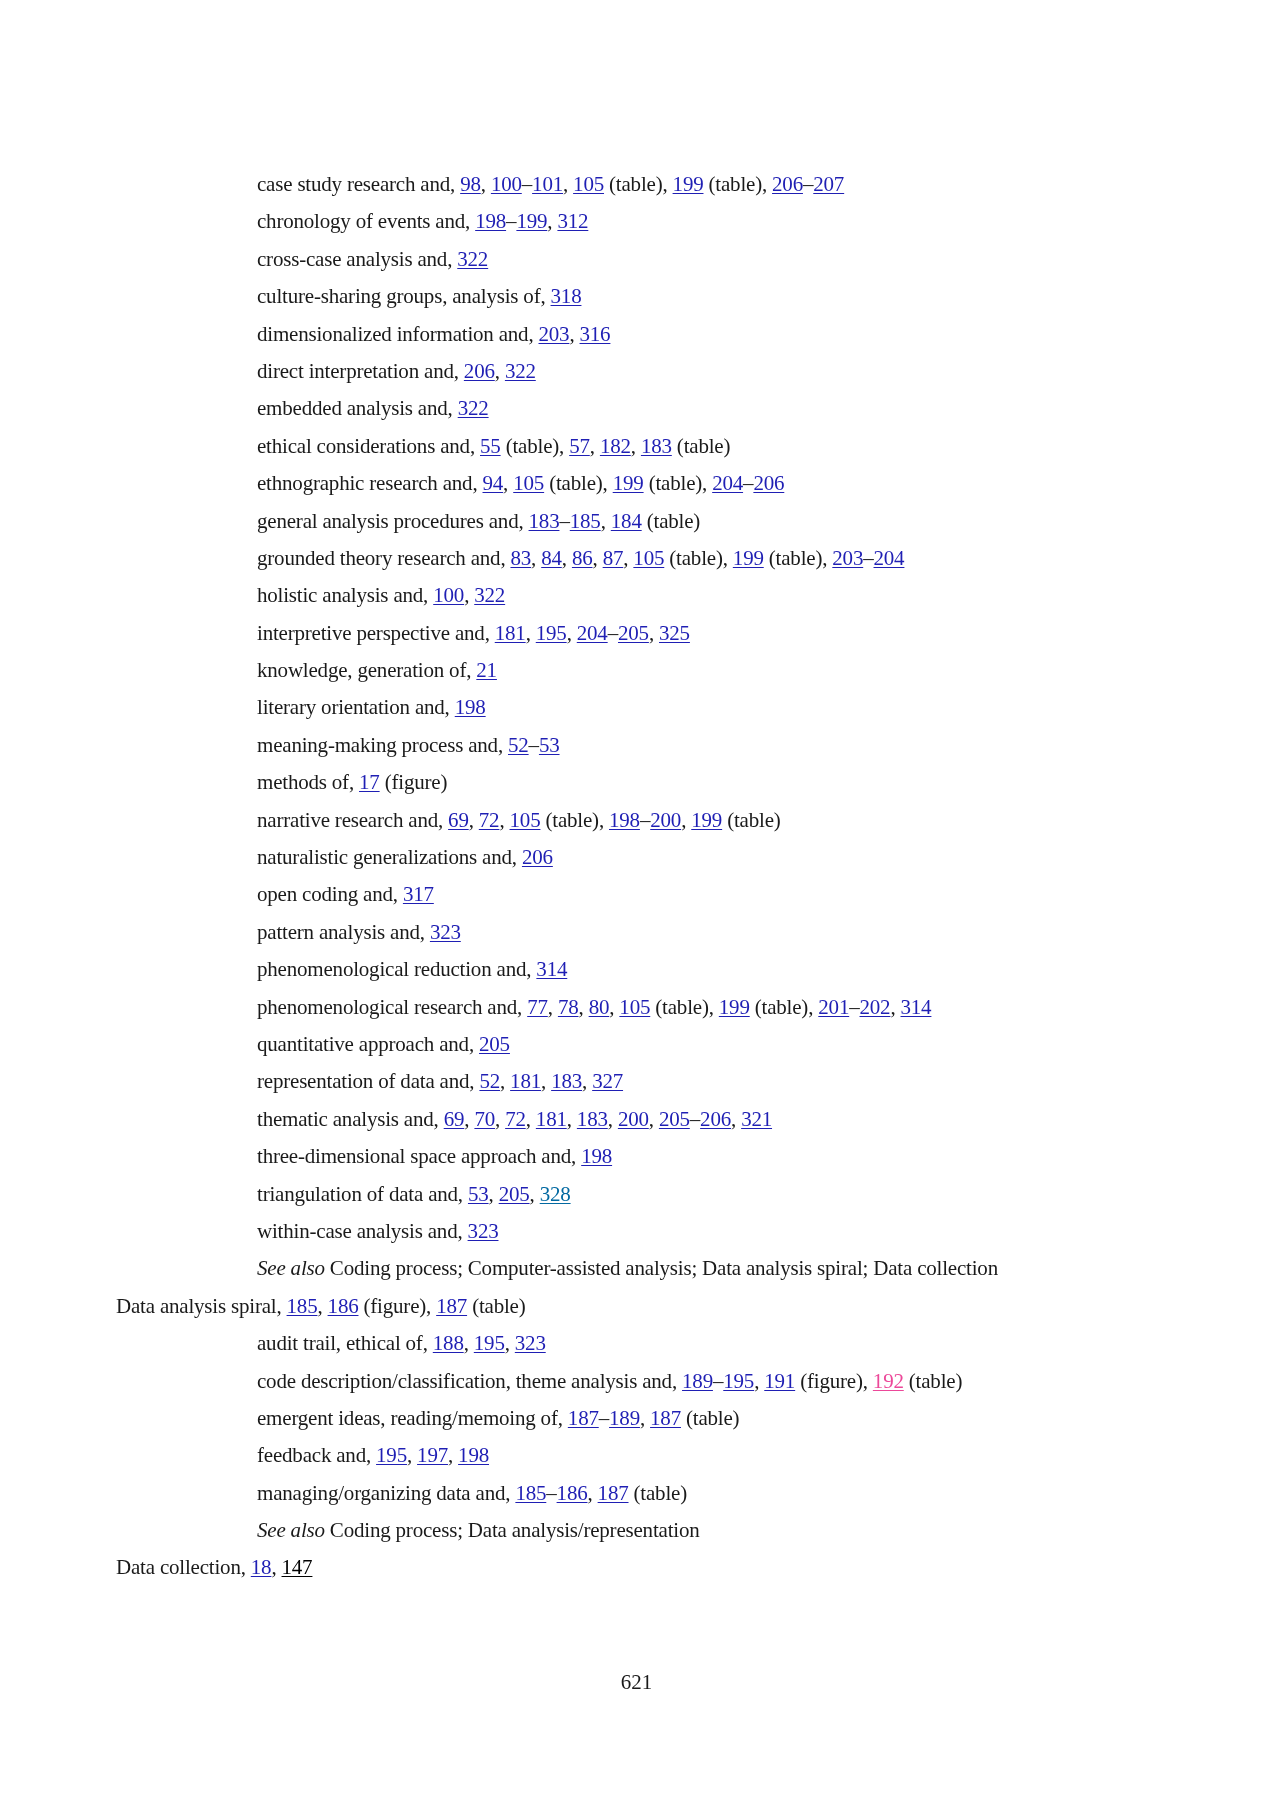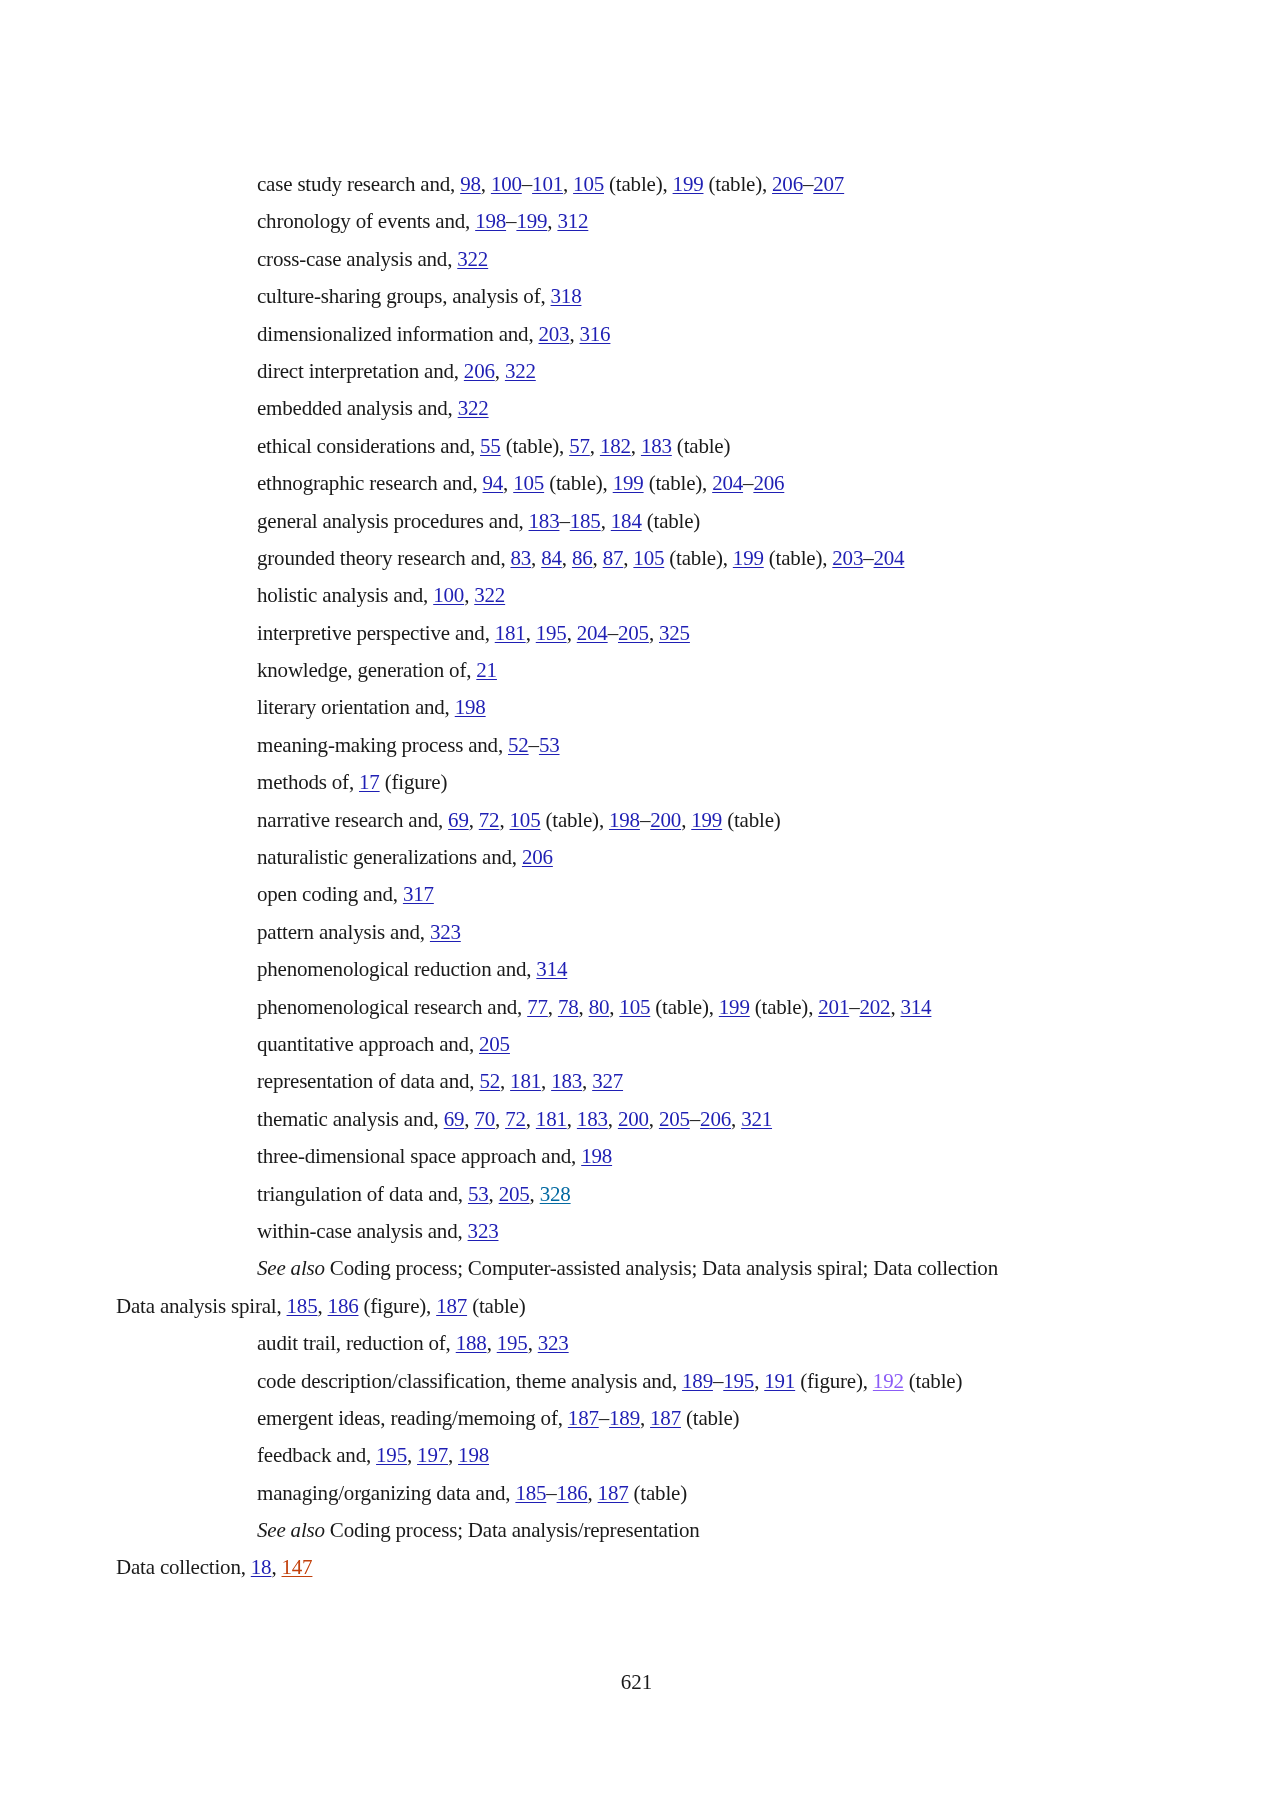--- a/index.html
+++ b/index.html
@@ -83,22 +83,22 @@
       <div class="entry level-2"><span>phenomenological reduction and, </span><a class="pg" style="color: rgb(31, 31, 180);">314</a></div>
       <div class="entry level-2"><span>phenomenological research and, </span><a class="pg" style="color: rgb(31, 31, 180);">77</a><span>, </span><a class="pg" style="color: rgb(31, 31, 180);">78</a><span>, </span><a class="pg" style="color: rgb(31, 31, 180);">80</a><span>, </span><a class="pg" style="color: rgb(31, 31, 180);">105</a><span> (table), </span><a class="pg" style="color: rgb(31, 31, 180);">199</a><span> (table), </span><a class="pg" style="color: rgb(31, 31, 180);">201</a><span>–</span><a class="pg" style="color: rgb(31, 31, 180);">202</a><span>, </span><a class="pg" style="color: rgb(31, 31, 180);">314</a></div>
       <div class="entry level-2"><span>quantitative approach and, </span><a class="pg" style="color: rgb(31, 31, 180);">205</a></div>
       <div class="entry level-2"><span>representation of data and, </span><a class="pg" style="color: rgb(31, 31, 180);">52</a><span>, </span><a class="pg" style="color: rgb(31, 31, 180);">181</a><span>, </span><a class="pg" style="color: rgb(31, 31, 180);">183</a><span>, </span><a class="pg" style="color: rgb(31, 31, 180);">327</a></div>
       <div class="entry level-2"><span>thematic analysis and, </span><a class="pg" style="color: rgb(31, 31, 180);">69</a><span>, </span><a class="pg" style="color: rgb(31, 31, 180);">70</a><span>, </span><a class="pg" style="color: rgb(31, 31, 180);">72</a><span>, </span><a class="pg" style="color: rgb(31, 31, 180);">181</a><span>, </span><a class="pg" style="color: rgb(31, 31, 180);">183</a><span>, </span><a class="pg" style="color: rgb(31, 31, 180);">200</a><span>, </span><a class="pg" style="color: rgb(31, 31, 180);">205</a><span>–</span><a class="pg" style="color: rgb(31, 31, 180);">206</a><span>, </span><a class="pg" style="color: rgb(31, 31, 180);">321</a></div>
       <div class="entry level-2"><span>three-dimensional space approach and, </span><a class="pg" style="color: rgb(31, 31, 180);">198</a></div>
       <div class="entry level-2"><span>triangulation of data and, </span><a class="pg" style="color: rgb(31, 31, 180);">53</a><span>, </span><a class="pg" style="color: rgb(31, 31, 180);">205</a><span>, </span><a class="pg" style="color: #0369a1;">328</a></div>
       <div class="entry level-2"><span>within-case analysis and, </span><a class="pg" style="color: rgb(31, 31, 180);">323</a></div>
       <div class="entry level-2"><span class="see-also-label">See also</span><span> Coding process; Computer-assisted analysis; Data analysis spiral; Data collection</span></div>
       <div class="entry level-1"><span>Data analysis spiral, </span><a class="pg" style="color: rgb(31, 31, 180);">185</a><span>, </span><a class="pg" style="color: rgb(31, 31, 180);">186</a><span> (figure), </span><a class="pg" style="color: rgb(31, 31, 180);">187</a><span> (table)</span></div>
-      <div class="entry level-2"><span>audit trail, reduction of, </span><a class="pg" style="color: rgb(31, 31, 180);">188</a><span>, </span><a class="pg" style="color: rgb(31, 31, 180);">195</a><span>, </span><a class="pg" style="color: rgb(31, 31, 180);">323</a></div>
-      <div class="entry level-2"><span>code description/classification, theme analysis and, </span><a class="pg" style="color: rgb(31, 31, 180);">189</a><span>–</span><a class="pg" style="color: rgb(31, 31, 180);">195</a><span>, </span><a class="pg" style="color: rgb(31, 31, 180);">191</a><span> (figure), </span><a class="pg" style="color: #8b5cf6;">192</a><span> (table)</span></div>
+      <div class="entry level-2"><span>audit trail, ethical of, </span><a class="pg" style="color: rgb(31, 31, 180);">188</a><span>, </span><a class="pg" style="color: rgb(31, 31, 180);">195</a><span>, </span><a class="pg" style="color: rgb(31, 31, 180);">323</a></div>
+      <div class="entry level-2"><span>code description/classification, theme analysis and, </span><a class="pg" style="color: rgb(31, 31, 180);">189</a><span>–</span><a class="pg" style="color: rgb(31, 31, 180);">195</a><span>, </span><a class="pg" style="color: rgb(31, 31, 180);">191</a><span> (figure), </span><a class="pg" style="color: #ec4899;">192</a><span> (table)</span></div>
       <div class="entry level-2"><span>emergent ideas, reading/memoing of, </span><a class="pg" style="color: rgb(31, 31, 180);">187</a><span>–</span><a class="pg" style="color: rgb(31, 31, 180);">189</a><span>, </span><a class="pg" style="color: rgb(31, 31, 180);">187</a><span> (table)</span></div>
       <div class="entry level-2"><span>feedback and, </span><a class="pg" style="color: rgb(31, 31, 180);">195</a><span>, </span><a class="pg" style="color: rgb(31, 31, 180);">197</a><span>, </span><a class="pg" style="color: rgb(31, 31, 180);">198</a></div>
       <div class="entry level-2"><span>managing/organizing data and, </span><a class="pg" style="color: rgb(31, 31, 180);">185</a><span>–</span><a class="pg" style="color: rgb(31, 31, 180);">186</a><span>, </span><a class="pg" style="color: rgb(31, 31, 180);">187</a><span> (table)</span></div>
       <div class="entry level-2"><span class="see-also-label">See also</span><span> Coding process; Data analysis/representation</span></div>
-      <div class="entry level-1"><span>Data collection, </span><a class="pg" style="color: rgb(31, 31, 180);">18</a><span>, </span><a class="pg" style="color: #c2410c;">147</a></div>
+      <div class="entry level-1"><span>Data collection, </span><a class="pg" style="color: rgb(31, 31, 180);">18</a><span>, </span><a class="pg" style="color: #000000;">147</a></div>
     </div>
   <div class="page-number">621</div>
 </div>
 
 </body></html>

